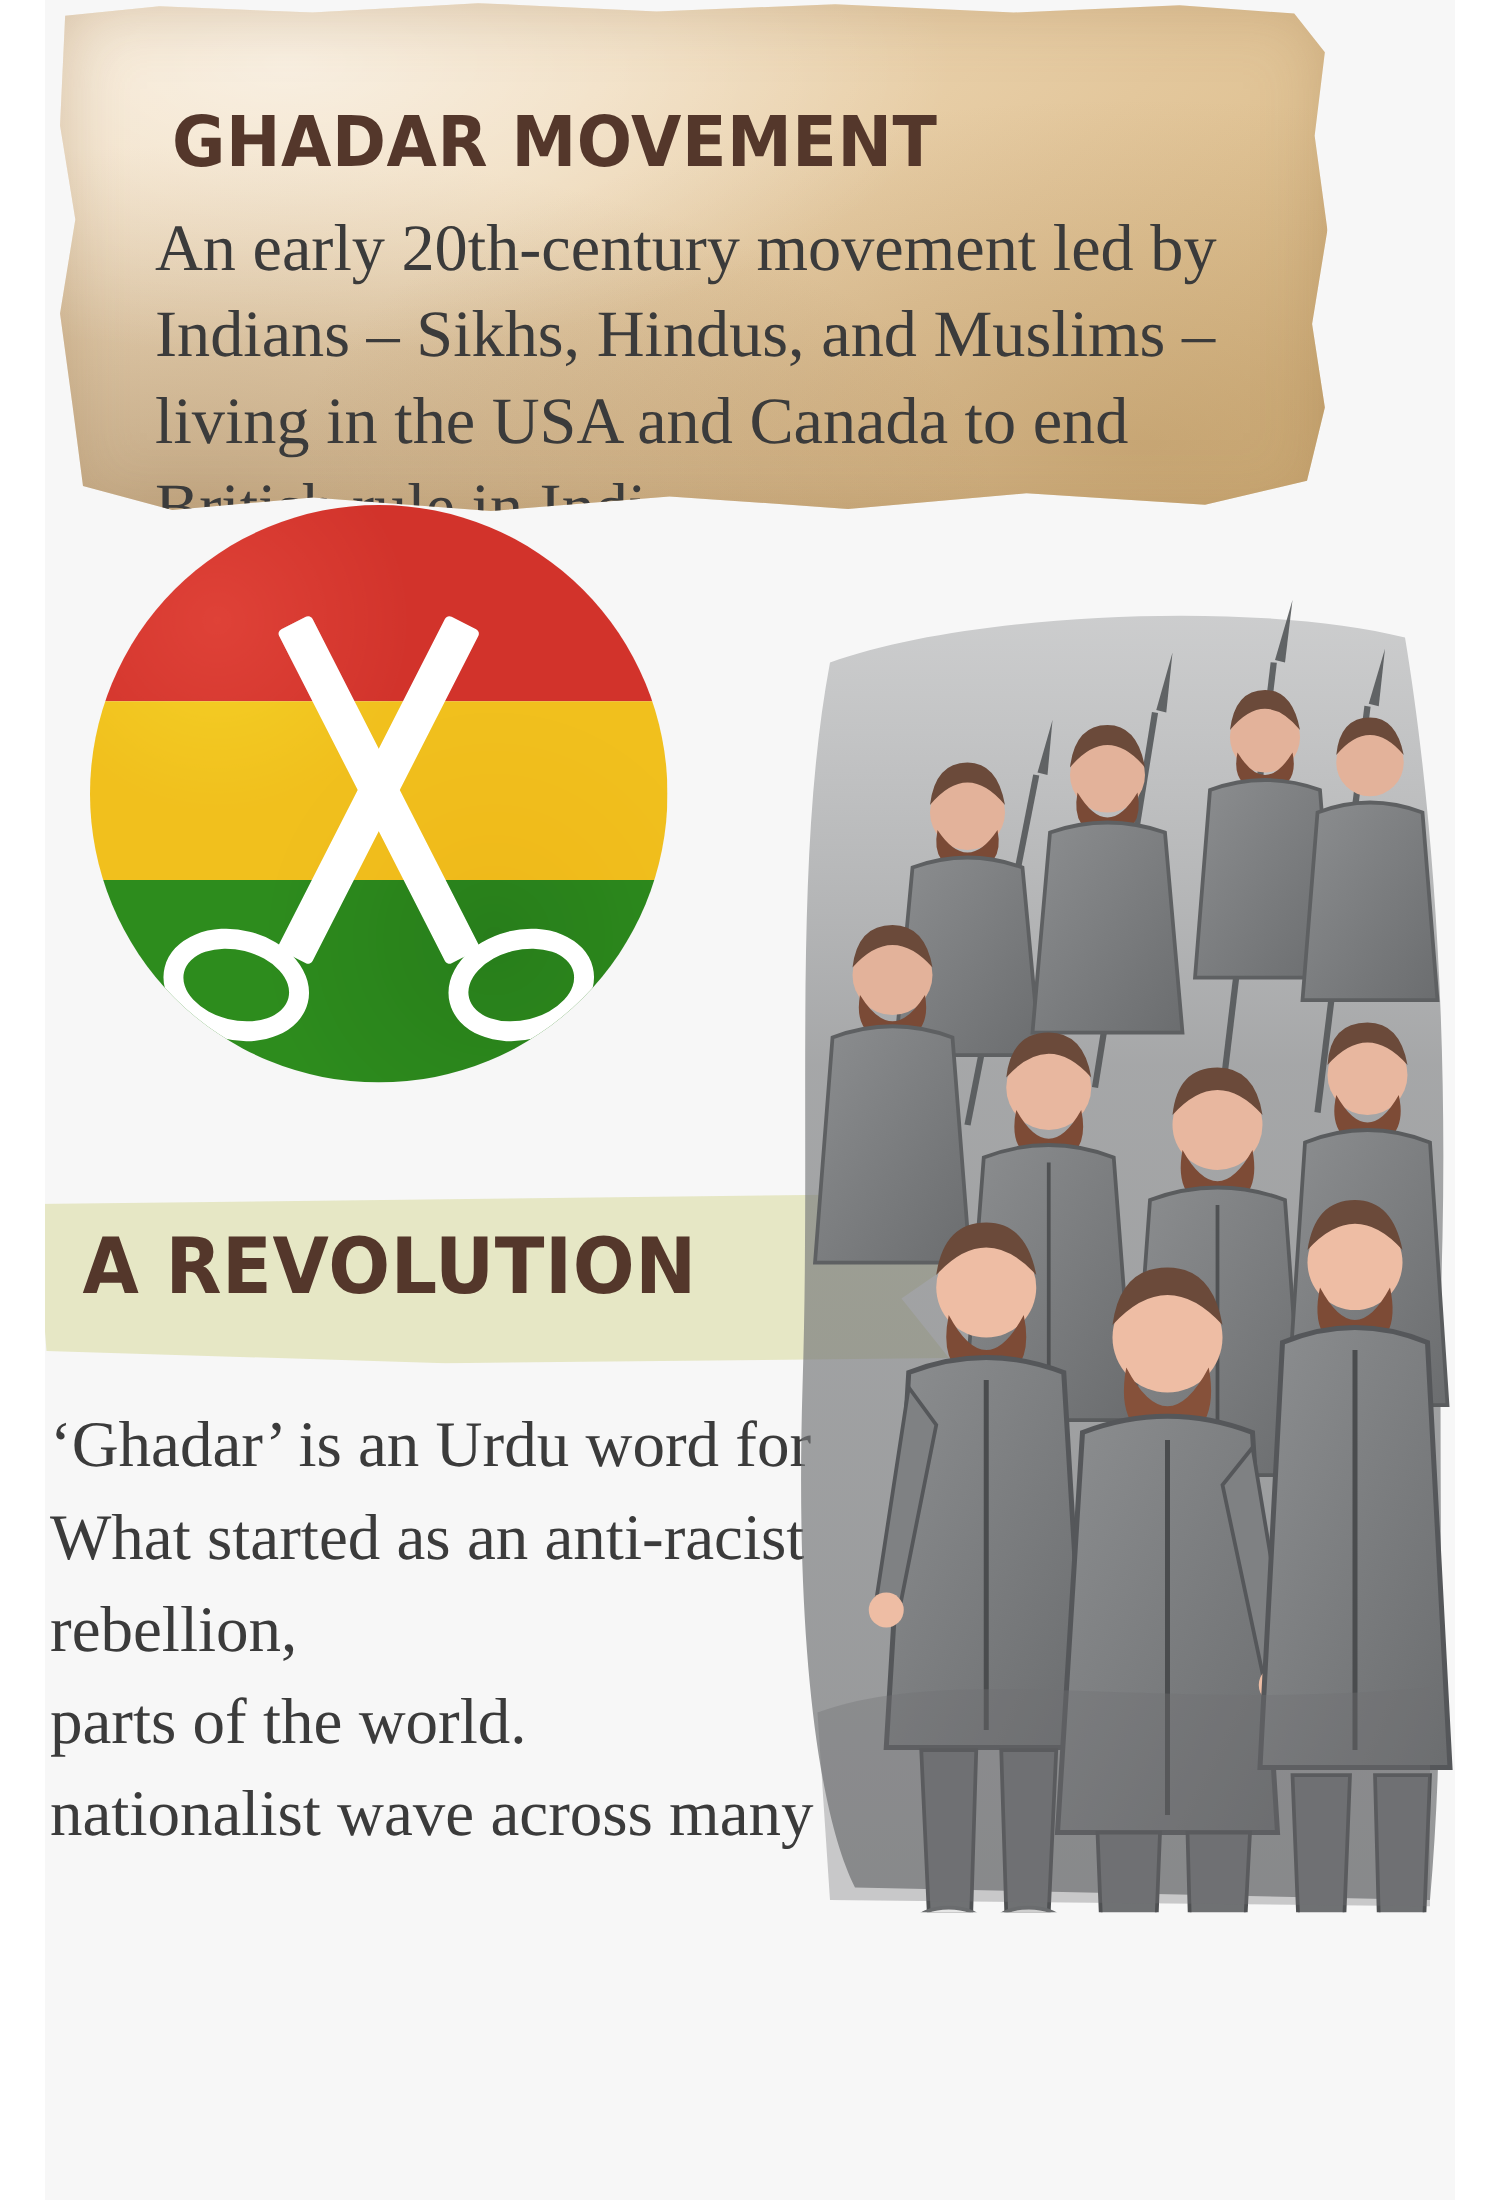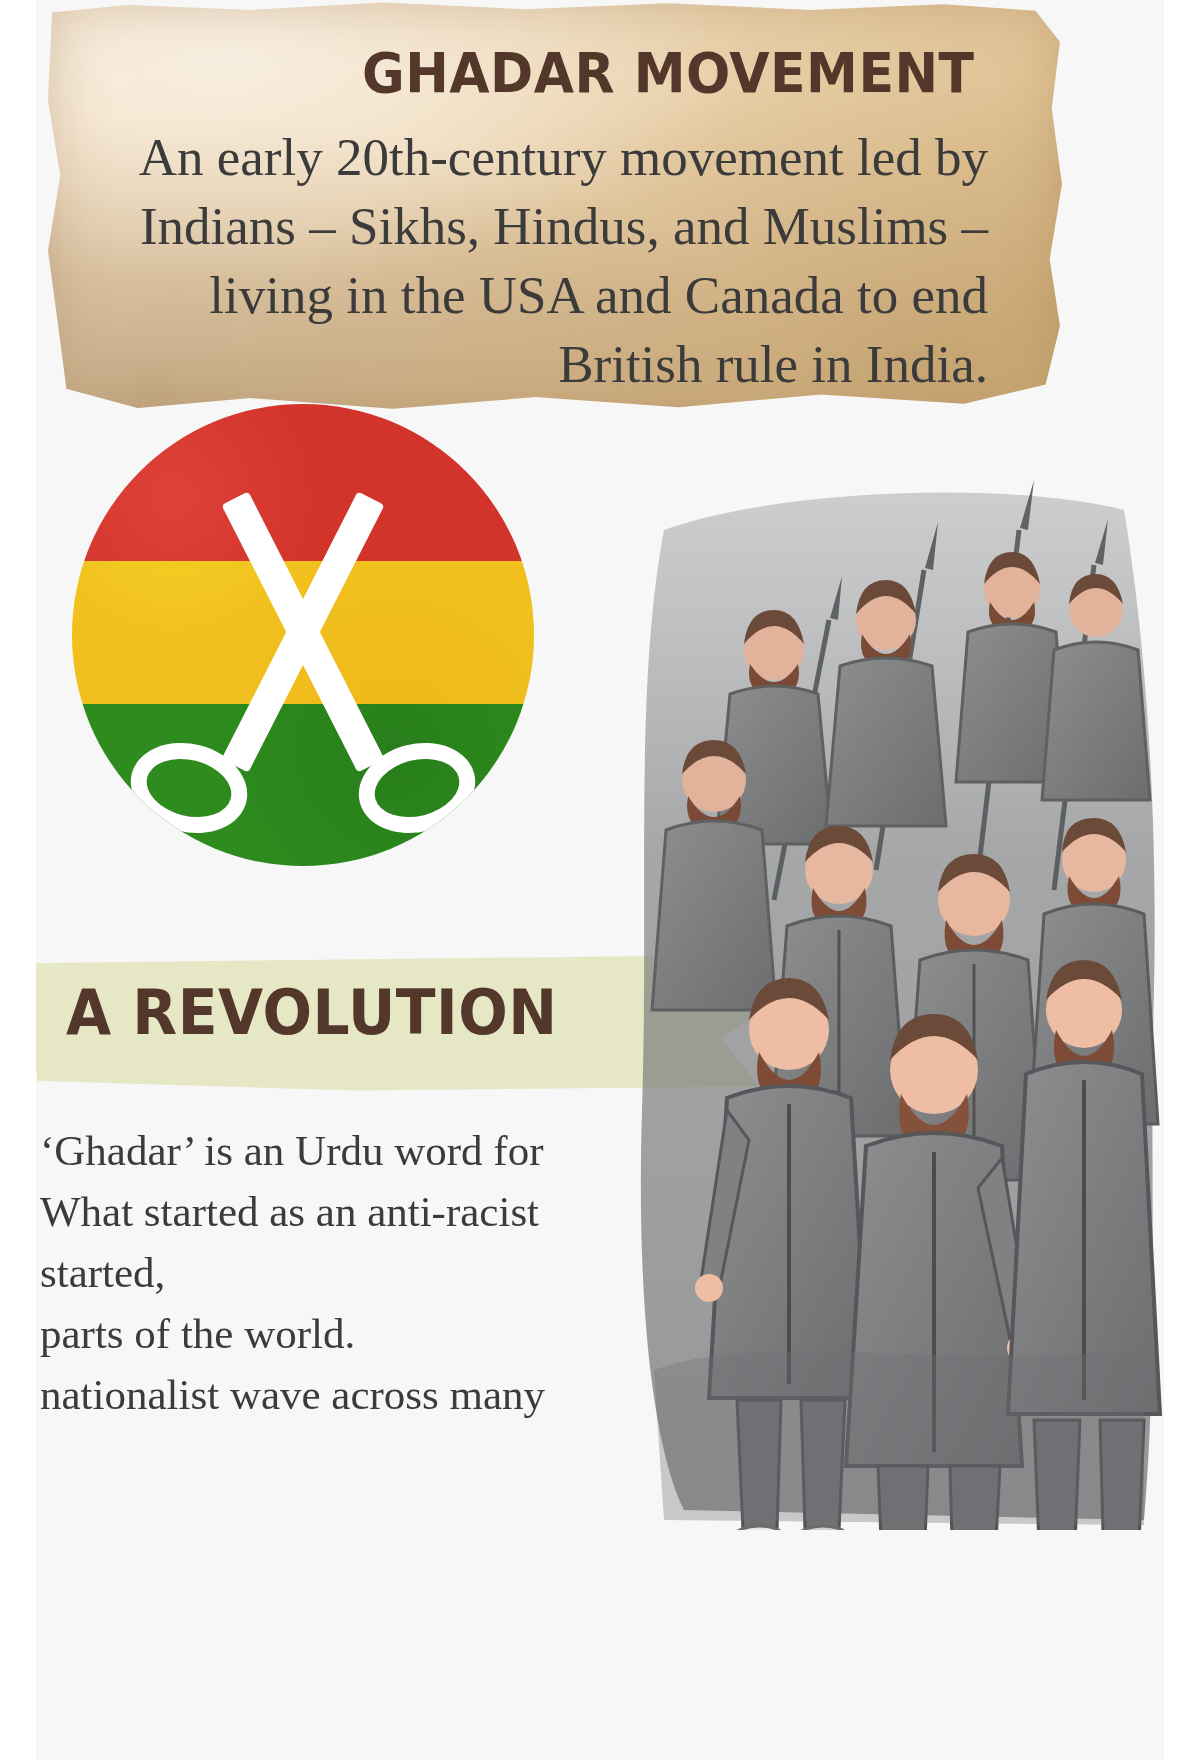--- a/index.html
+++ b/index.html
@@ -87,22 +87,22 @@
     clip-path: polygon(
       0.6% 3%, 8% 1.2%, 20% 2.4%, 33% 0.6%, 47% 2.2%, 61% 0.8%, 75% 2.4%, 88% 1%, 97% 2.6%, 99.4% 10%,
       98.6% 26%, 99.6% 44%, 98.4% 62%, 99.4% 78%, 98% 92%, 90% 96.6%, 76% 94.4%, 62% 97.4%, 48% 95%,
       34% 97.8%, 20% 95.2%, 9% 97.6%, 2% 93%, 1.2% 78%, 0.2% 60%, 1.4% 42%, 0.2% 24%
     );
     z-index: 20;
   }
   .parchment-inner {
     position: absolute;
     left: 0; right: 0; top: 0; bottom: 0;
-    padding: 40px 60px 0 60px;
-    text-align: right;
+    padding: 82px 60px 0 60px;
+    text-align: left;
     box-sizing: border-box;
   }
   .parchment-title {
     font-family: "DejaVu Sans", sans-serif;
     font-weight: 700;
     font-size: 56px;
     letter-spacing: 0.5px;
     color: #54372b;
     margin: 0 0 18px 0;
     transform: scaleX(0.93);
@@ -204,21 +204,21 @@
     z-index: 27;
   }
 
   
   .body-copy {
     position: absolute;
     left: 40px;
     top: 1120px;
     width: 690px;
     font-family: "Liberation Serif", serif;
-    font-size: 43px;
+    font-size: 52px;
     line-height: 1.42;
     color: #3b3b3b;
     z-index: 22;
   }
   .body-copy .ln { display: block; white-space: nowrap; }
 </style>
 </head>
 <body>
 
 <div class="poster">
@@ -371,20 +371,20 @@
       <path d="M30 900 C 140 860, 300 900, 520 880 L520 1055 L40 1050 Z" fill="#6f7173" opacity="0.35"></path>
     </svg>
   </div>
 
   <div class="banner"></div>
   <div class="banner-text">A REVOLUTION</div>
 
   <div class="body-copy">
     <span class="ln">‘Ghadar’ is an Urdu word for</span>
     <span class="ln">What started as an anti-racist</span>
-    <span class="ln">started,</span>
+    <span class="ln">rebellion,</span>
     <span class="ln">parts of the world.</span>
     <span class="ln">nationalist wave across many</span>
   </div>
 
   <div class="gutter-left"></div>
   <div class="gutter-right"></div>
 </div>
 
 </body></html>

